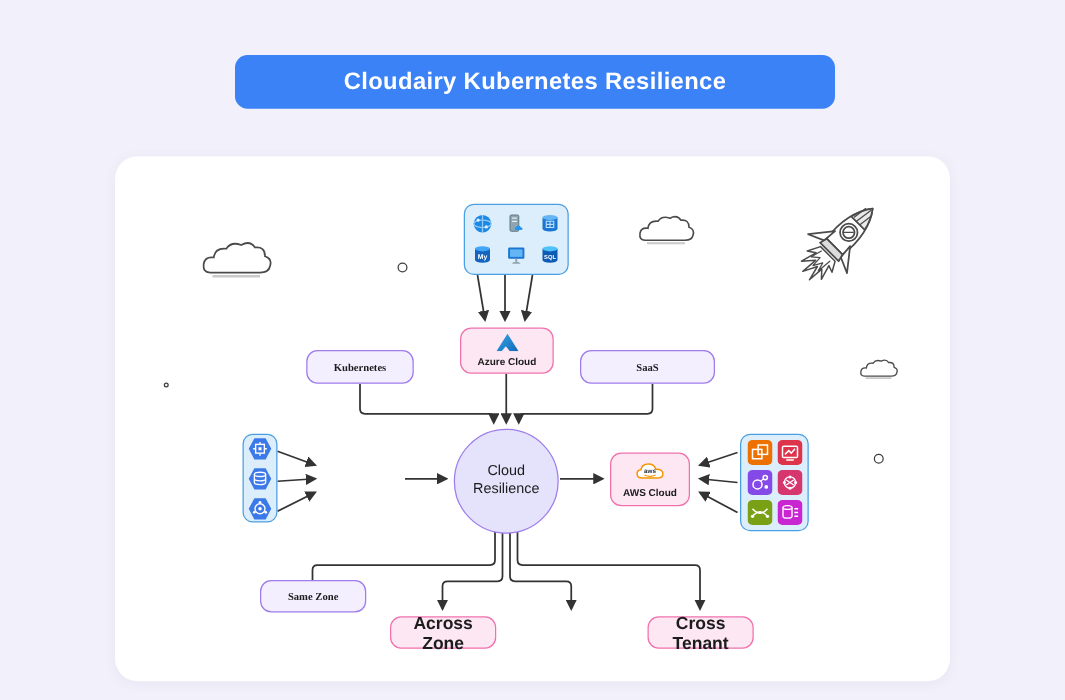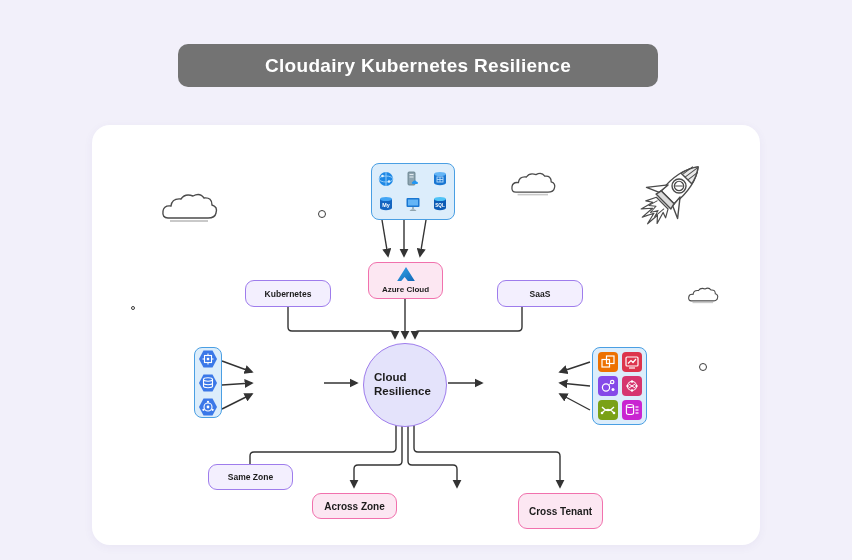--- a/index.html
+++ b/index.html
@@ -1,36 +1,36 @@
 <!DOCTYPE html>
 <html><head>
 <meta charset="utf-8">
 <style>
   * { margin:0; padding:0; box-sizing:border-box; }
   html,body { width:852px; height:560px; }
   body { font-family:"Liberation Sans", sans-serif; background:#F2F0FA; position:relative; overflow:hidden; }
   #stage { position:absolute; inset:0; width:852px; height:560px; }
 
-  .banner { position:absolute; left:178px; top:44px; width:480px; height:43px;
-    background:#737373; border-radius:10px; display:flex; align-items:center; justify-content:center; }
+  .banner { position:absolute; left:188px; top:44px; width:480px; height:43px;
+    background:#3b82f6; border-radius:10px; display:flex; align-items:center; justify-content:center; }
   .banner span { color:#fff; font-size:19px; font-weight:700; letter-spacing:.3px; }
 
   .card { position:absolute; left:92px; top:125px; width:668px; height:420px;
     background:#fff; border-radius:18px; box-shadow:0 2px 10px rgba(80,60,160,.06); }
 
   svg.connectors { position:absolute; left:0; top:0; pointer-events:none; }
 
   .node { position:absolute; display:flex; flex-direction:column; align-items:center; justify-content:center;
     font-weight:700; color:#1c1c1c; text-align:center; background:#fff; }
-  .node.lav  { background:#F3EFFE; border:1.4px solid #9E7CEC; border-radius:9px; font-size:8.5px; }
-  .node.pink { background:#FCE7F2; border:1.4px solid #F171AD; border-radius:9px; font-size:10px; }
+  .node.lav  { background:#F3EFFE; border:1.4px solid #9E7CEC; border-radius:9px; font-size:8.5px;font-family:Liberation Serif, serif; }
+  .node.pink { background:#FCE7F2; border:1.4px solid #F171AD; border-radius:9px; font-size:14px; }
   .node.small-label { font-size:8px; gap:4px; }
   .circle-node { position:absolute; left:363px; top:343px; width:84px; height:84px; border-radius:50%;
     background:#E4E3FB; border:1.5px solid #9E7CEC; display:flex; align-items:center; justify-content:center; }
-  .circle-node span { font-size:11.5px; font-weight:700; color:#1c1c1c; width:62px; line-height:1.2; }
+  .circle-node span { font-size:11.5px; font-weight:400; color:#1c1c1c; width:62px; text-align:center; line-height:1.2; }
 
   .icon-box { position:absolute; background:#DCEDFB; border:1.6px solid #4A9FE3; border-radius:8px;
     display:flex; align-items:center; justify-content:center; }
   .icon-box .grid { display:grid; }
   .azure-grid { grid-template-columns:repeat(3,16px); grid-template-rows:repeat(2,16px); gap:9px 11px; }
   .gcp-grid   { grid-template-columns:20px; grid-template-rows:repeat(3,20px); gap:4px; }
   .aws-grid   { grid-template-columns:repeat(2,20px); grid-template-rows:repeat(3,20px); gap:4px; }
 
   .ring { position:absolute; border-radius:50%; border:1.6px solid #3d3d3d; background:transparent; }
   .decor { position:absolute; }
@@ -236,33 +236,41 @@
           <linearGradient id="azg" x1="0" y1="0" x2="1" y2="1">
         <stop offset="0" stop-color="#35A5E8"></stop>
             <stop offset="1" stop-color="#1368B8"></stop>
           </linearGradient>
         </defs>
       <path d="M12 0 L24 19 H14.5 L10.2 13.6 L5.5 19 H0 Z" fill="url(#azg)"></path>
     </svg>
     <span>Azure Cloud</span>
   </div>
 
-  <div class="node lav" style="left:497px;top:280px;width:86px;height:27px">
+  <div class="node lav" style="left:464px;top:280px;width:108px;height:27px">
     <span>SaaS</span>
   </div>
 
   <div class="circle-node">
     <span>Cloud Resilience</span>
   </div>
 
 
+  <div class="node pink small-label" style="left:488px;top:362px;width:64px;height:43px">
+    <svg width="28" height="18" viewBox="0 0 30 20">
+      <path d="M8 16 Q3.5 16 3.5 12.2 Q3.5 8.8 7 8.6 Q7.8 3.5 13.5 3.5 Q19 3.5 20.2 8.2 Q26.5 8 26.5 12.3 Q26.5 16 22 16 Z" fill="#fff" stroke="#F79400" stroke-width="1.3"></path>
+      <text x="15" y="11.6" text-anchor="middle" font-size="5.6" font-weight="bold" fill="#252F3E" font-family="Liberation Sans, sans-serif">aws</text>
+      <path d="M10 13.4 Q15 15.6 20 13.4" fill="none" stroke="#F79400" stroke-width="1"></path>
+    </svg>
+    <span>AWS Cloud</span>
+  </div>
 
   <div class="node lav" style="left:208px;top:464px;width:85px;height:26px">
     <span>Same Zone</span>
   </div>
   <div class="node pink" style="left:312px;top:493px;width:85px;height:26px">
     <span>Across Zone</span>
   </div>
-  <div class="node pink" style="left:518px;top:493px;width:85px;height:36px">
+  <div class="node pink" style="left:518px;top:493px;width:85px;height:26px">
     <span>Cross Tenant</span>
   </div>
 
 </div>
 
 </body></html>

